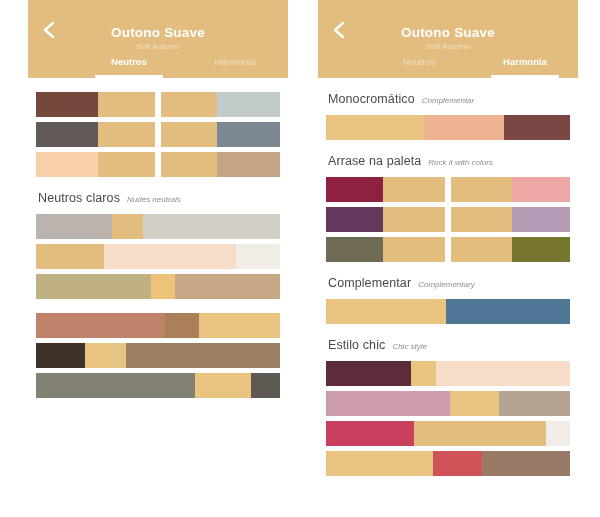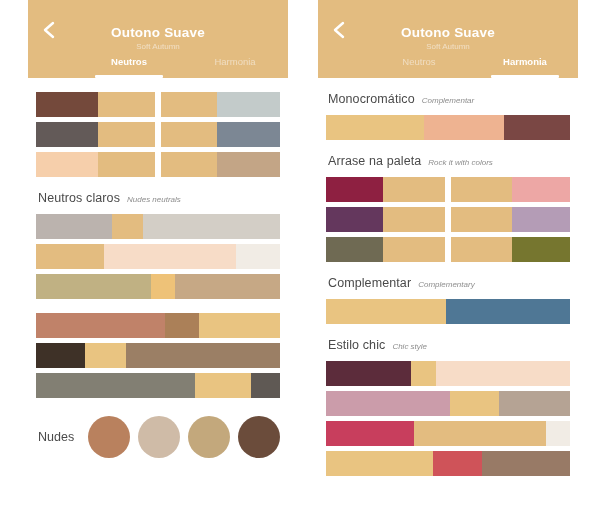--- a/index.html
+++ b/index.html
@@ -252,29 +252,20 @@
               <div class="sw" style="background: rgb(233, 196, 129); width: 17%;"></div>
               <div class="sw" style="background: rgb(155, 127, 101); width: 63%;"></div>
             </div>
             <div class="bar-row">
               <div class="sw" style="background: rgb(130, 127, 115); width: 65%;"></div>
               <div class="sw" style="background: rgb(233, 196, 129); width: 23%;"></div>
               <div class="sw" style="background: rgb(95, 89, 84); width: 12%;"></div>
             </div>
           </div>
         </div>
-        <div class="nudes">
-          <div class="nudes-label">Nudes</div>
-          <div class="circles">
-            <div class="circle" style="background: rgb(185, 129, 94);"></div>
-            <div class="circle" style="background: rgb(207, 187, 167);"></div>
-            <div class="circle" style="background: rgb(195, 168, 124);"></div>
-            <div class="circle" style="background: rgb(107, 76, 59);"></div>
-          </div>
-        </div>
       </div>
   </div>
 
   <div class="panel panel-right">
     <div class="header">
       <div class="back-icon">
         <svg width="20" height="20" viewBox="0 0 20 20">
           <polyline points="13,3 5,10 13,17" fill="none" stroke="#ffffff" stroke-width="2.4" stroke-linecap="round" stroke-linejoin="round"></polyline>
         </svg>
       </div>

